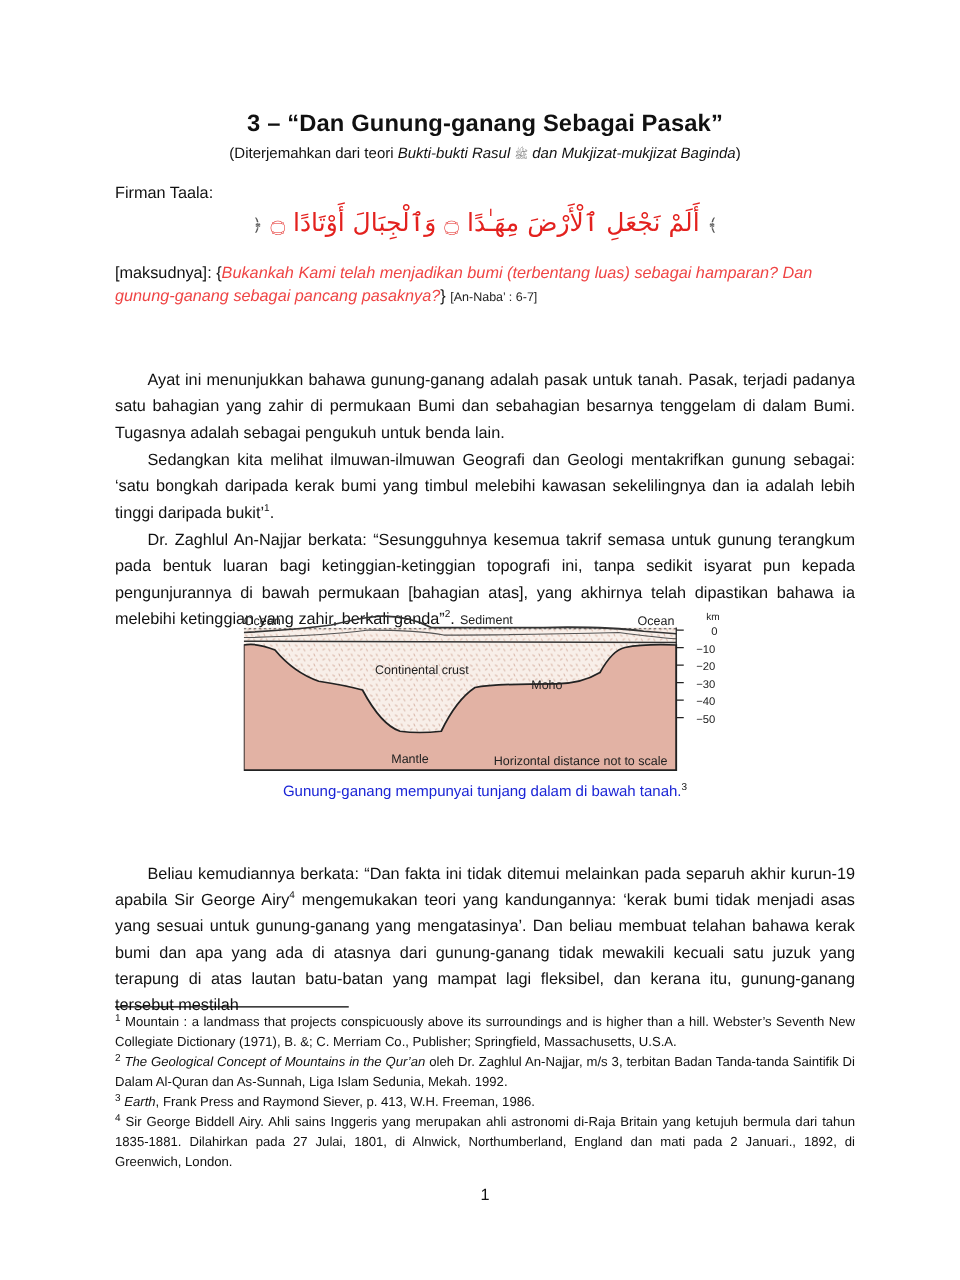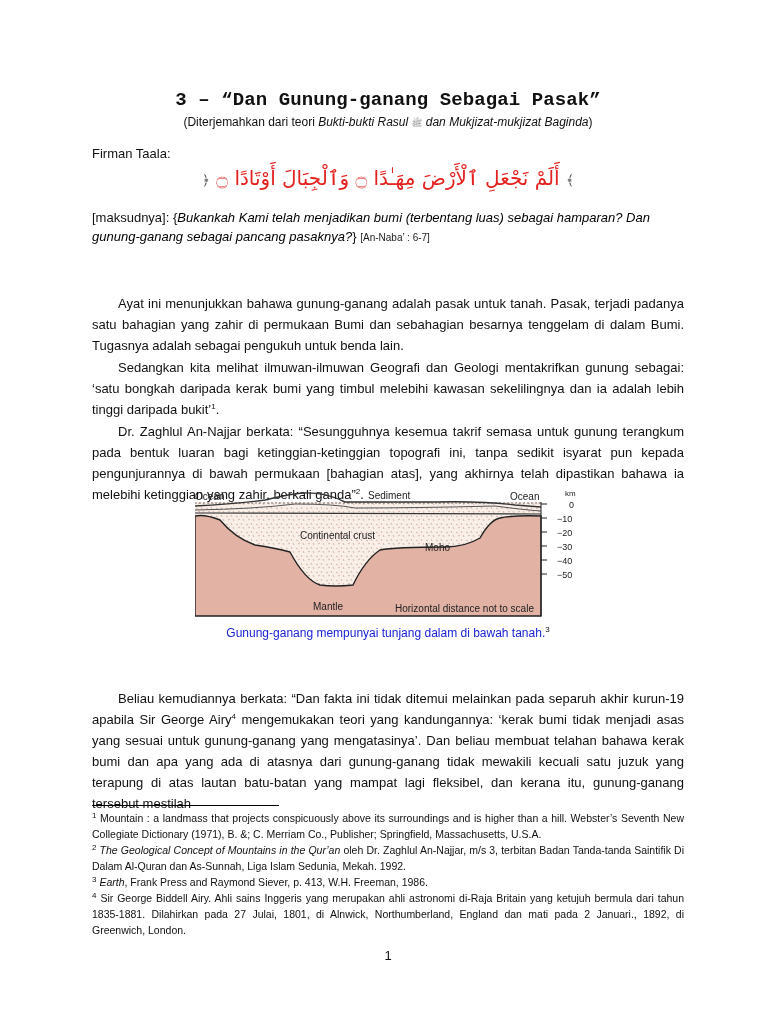--- a/index.html
+++ b/index.html
@@ -1,28 +1,28 @@
 <!DOCTYPE html>
 <html><head>
 <meta charset="utf-8">
 <style>
   html, body { margin: 0; padding: 0; background: #ffffff; }
   body { width: 768px; height: 1024px; position: relative; overflow: hidden;
          font-family: "Liberation Sans", "DejaVu Sans", sans-serif; color: #111; }
   .page { position: absolute; left: 92px; top: 0; width: 592px; }
   .title { position: absolute; left: 0; width: 592px; top: 89px; text-align: center;
-           font-size: 19px; font-weight: bold; letter-spacing: 0.1px; font-family: Liberation Mono, monospace; }
+           font-size: 19px; font-weight: bold; letter-spacing: 0.1px; }
   .subtitle { position: absolute; left: 0; width: 592px; top: 115px; text-align: center; font-size: 12px; }
   .subtitle i { font-style: italic; }
   .firman { position: absolute; left: 0; top: 146px; font-size: 13px; }
   .ayah { position: absolute; left: 0; width: 592px; top: 166px; text-align: center; color: #e3211e;
           font-family: "DejaVu Sans", sans-serif; font-size: 20px; direction: rtl; }
   .ayah .br { color: #555; font-size: 14px; }
   .maksud { position: absolute; left: 0; top: 208px; width: 592px; font-size: 13px; line-height: 19px; }
-  .red { color: #000000; font-style: italic; }
+  .red { color: #ef4444; font-style: italic; }
   .ref { font-size: 10px; color: #222; }
   .para { position: absolute; left: 0; width: 592px; font-size: 13px; line-height: 21px; text-align: justify; margin-top: 34px; }
   .para .indent { display: inline-block; width: 26px; }
   sup { font-size: 8px; line-height: 0; }
   .figure { position: absolute; left: 195px; top: 490px; width: 392px; height: 128px; }
   .caption { position: absolute; left: 0; width: 592px; top: 626px; text-align: center; font-size: 12px; color: #1a24d6; }
   .caption sup { color: #111; }
   .rule { position: absolute; left: 0; top: 805px; width: 187px; border-top: 1px solid #000; }
   .fn { position: absolute; left: 0; width: 592px; font-size: 10.5px; line-height: 16px; text-align: justify; color: #111; }
   .pagenum { position: absolute; left: 0; width: 592px; top: 948px; text-align: center; font-size: 13px; }

